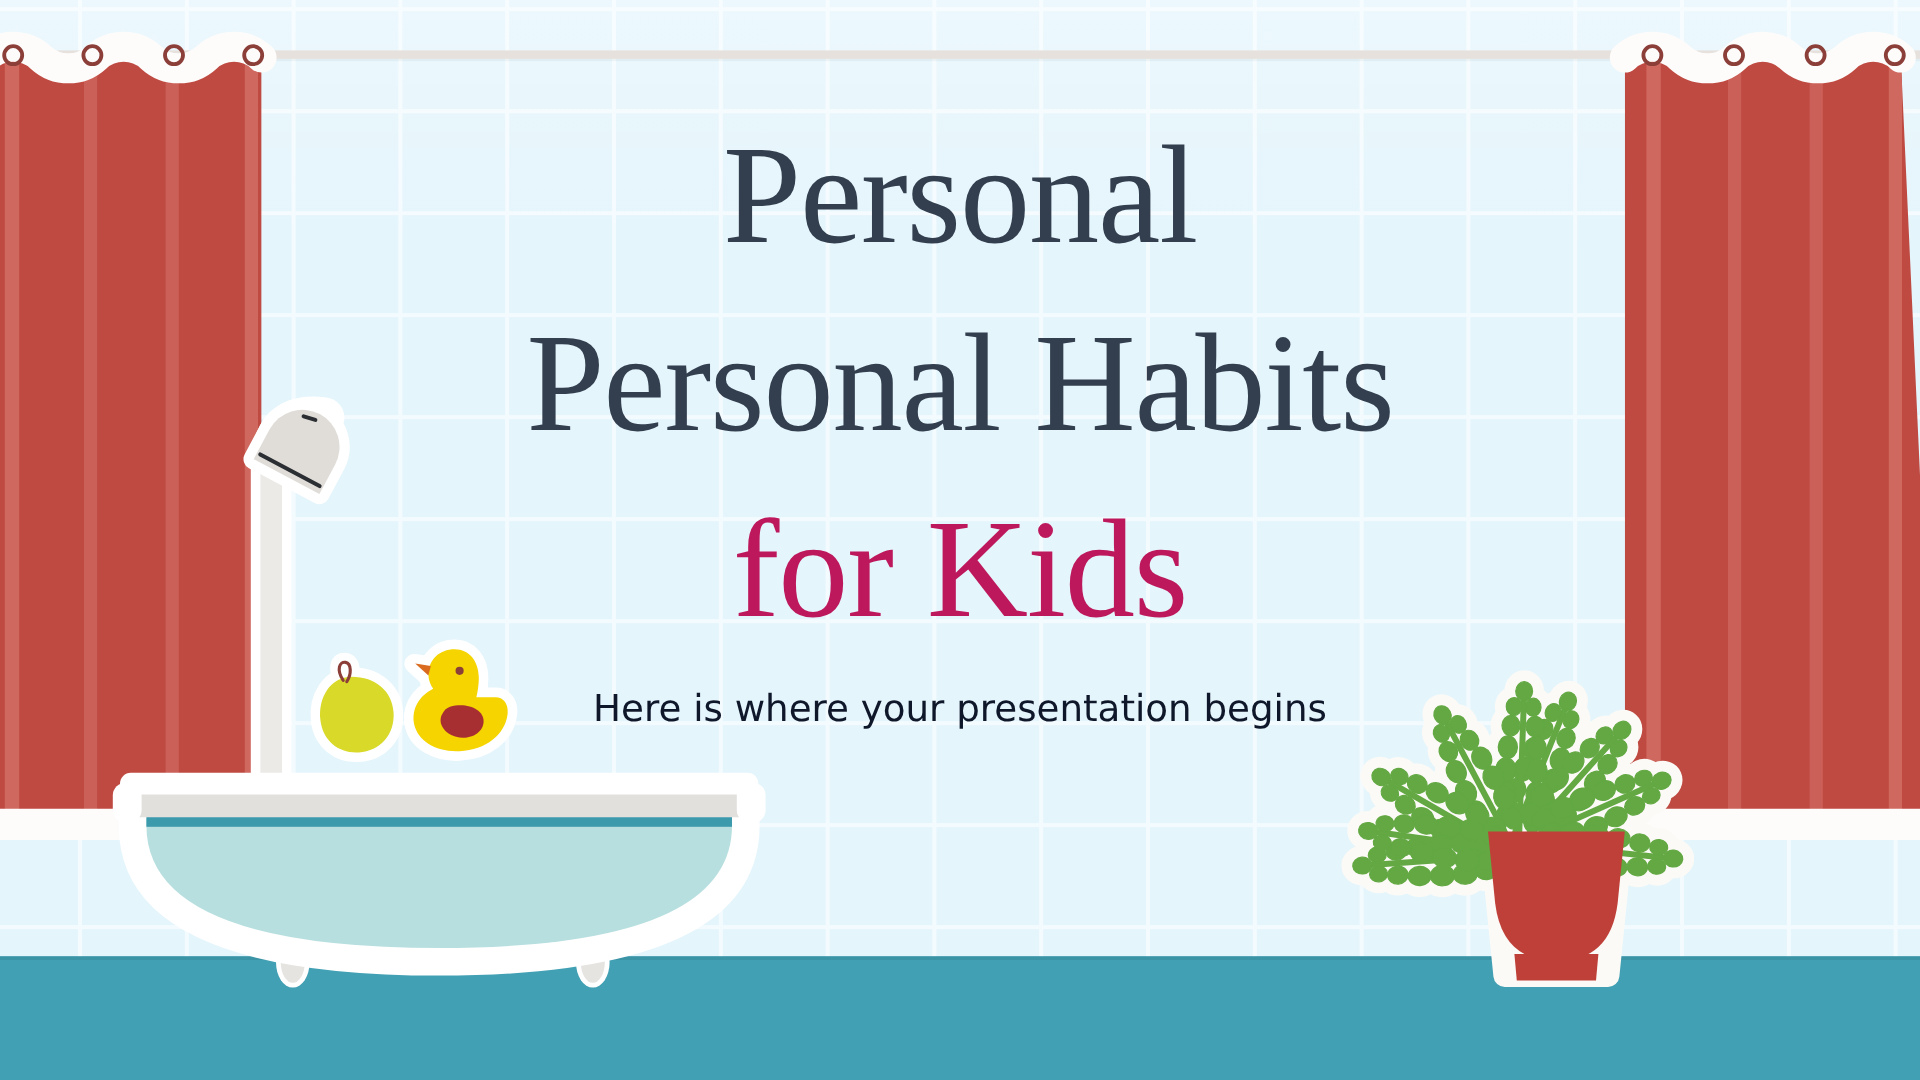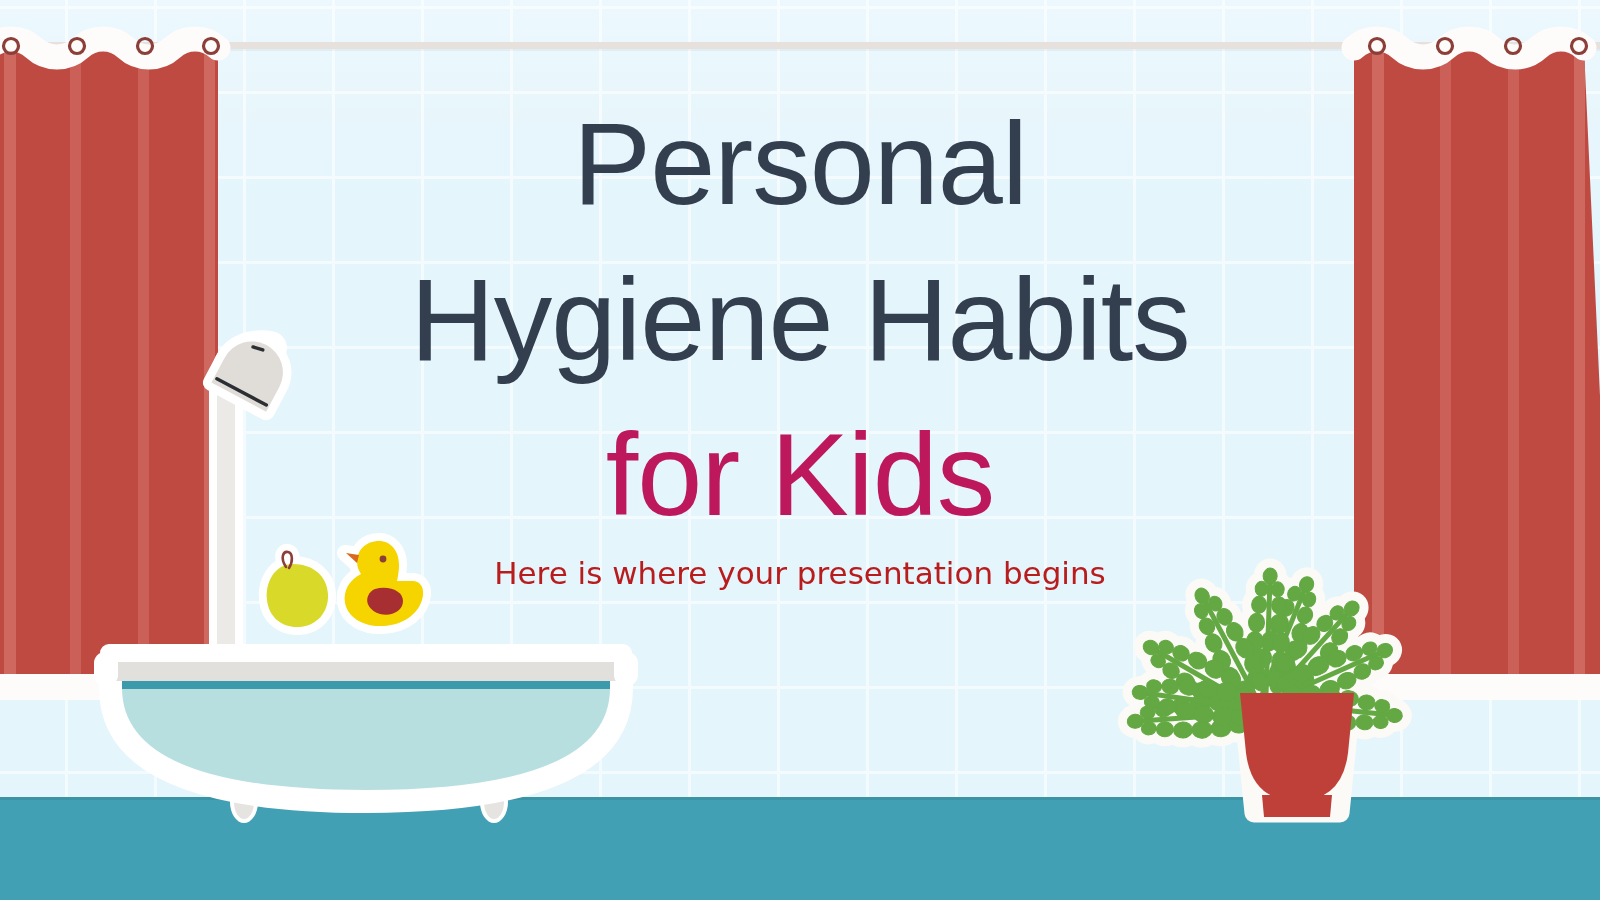--- a/index.html
+++ b/index.html
@@ -53,35 +53,35 @@
   .curtain-right{left:1344px;width:258px;}
   .curtain svg{display:block;width:100%;height:100%;overflow:visible;}
 
   
   .title-block{
     position:absolute;left:0;top:86px;width:1600px;
     text-align:center;
     z-index:6;
   }
   .title-line{
-    font-family:Liberation Sans, sans-serif;
+    font-family:Liberation Serif, serif;
     font-size:117px;
     line-height:1.33;
     font-weight:400;
     letter-spacing:-1px;
     color:#333f4f;
     white-space:nowrap;
   }
   .title-line.accent{color:#be185d;}
   .subtitle{
-    margin-top:2px;
+    margin-top:20px;
     font-family:"DejaVu Sans","Liberation Sans",sans-serif;
     font-size:31px;
     font-weight:400;
-    color:#b91c1c;
+    color:#0f172a;
     letter-spacing:0px;
   }
 
   
   .shower{position:absolute;left:178px;top:300px;width:160px;height:390px;z-index:4;}
   .shower svg{display:block;overflow:visible;}
 
   
   .bathtub{position:absolute;left:96px;top:636px;width:540px;height:190px;z-index:5;}
   .bathtub svg{display:block;overflow:visible;}
@@ -333,18 +333,18 @@
           </g>
       </g>
 
       <path d="M 150,198 L 264,198 L 258,258 Q 252,306 207,306 Q 162,306 156,258 Z" fill="#bf4038"></path>
       <path d="M 172,300 L 242,300 L 240,322 L 174,322 Z" fill="#bf4038"></path>
     </svg>
   </div>
 
   <div class="title-block">
     <div class="title-line">Personal</div>
-    <div class="title-line">Hygiene Habits</div>
+    <div class="title-line">Personal Habits</div>
     <div class="title-line accent">for Kids</div>
     <div class="subtitle">Here is where your presentation begins</div>
   </div>
 
 </div>
 
 </body></html>

